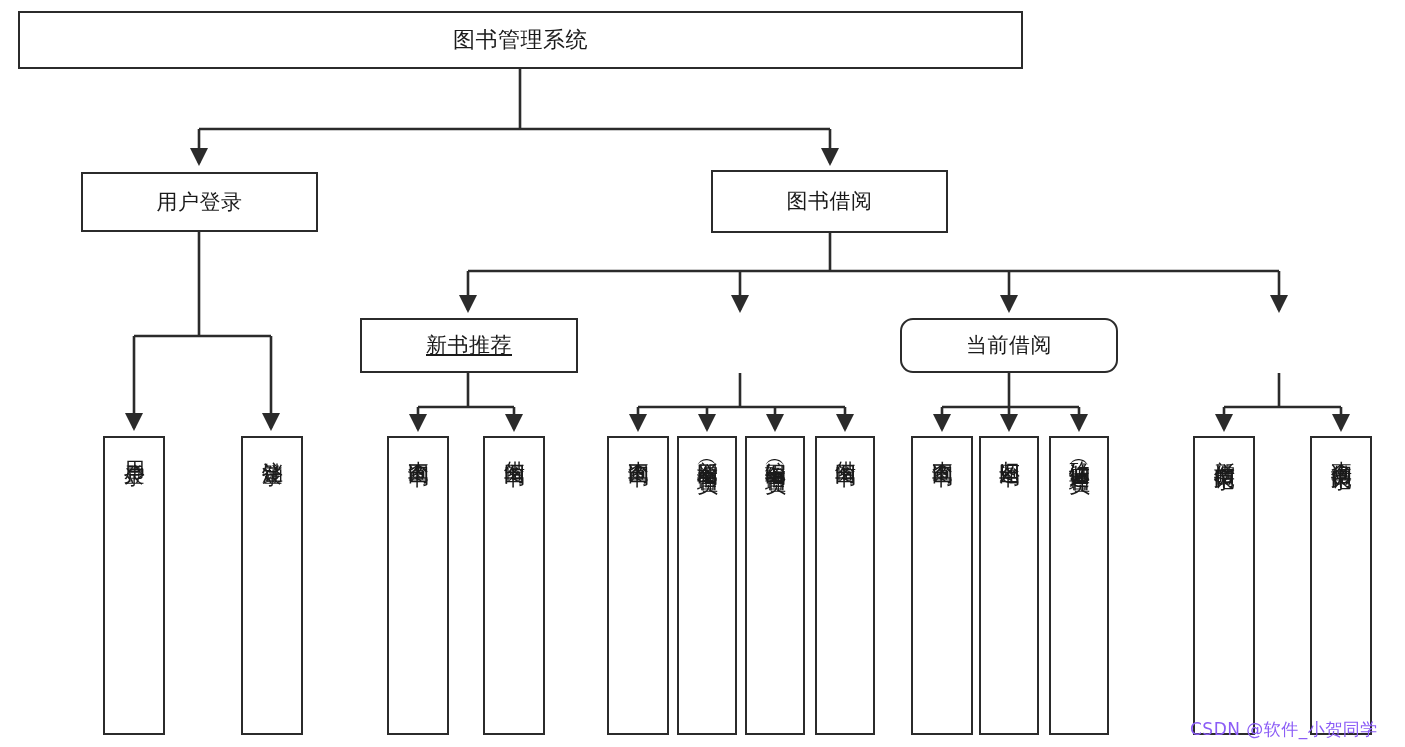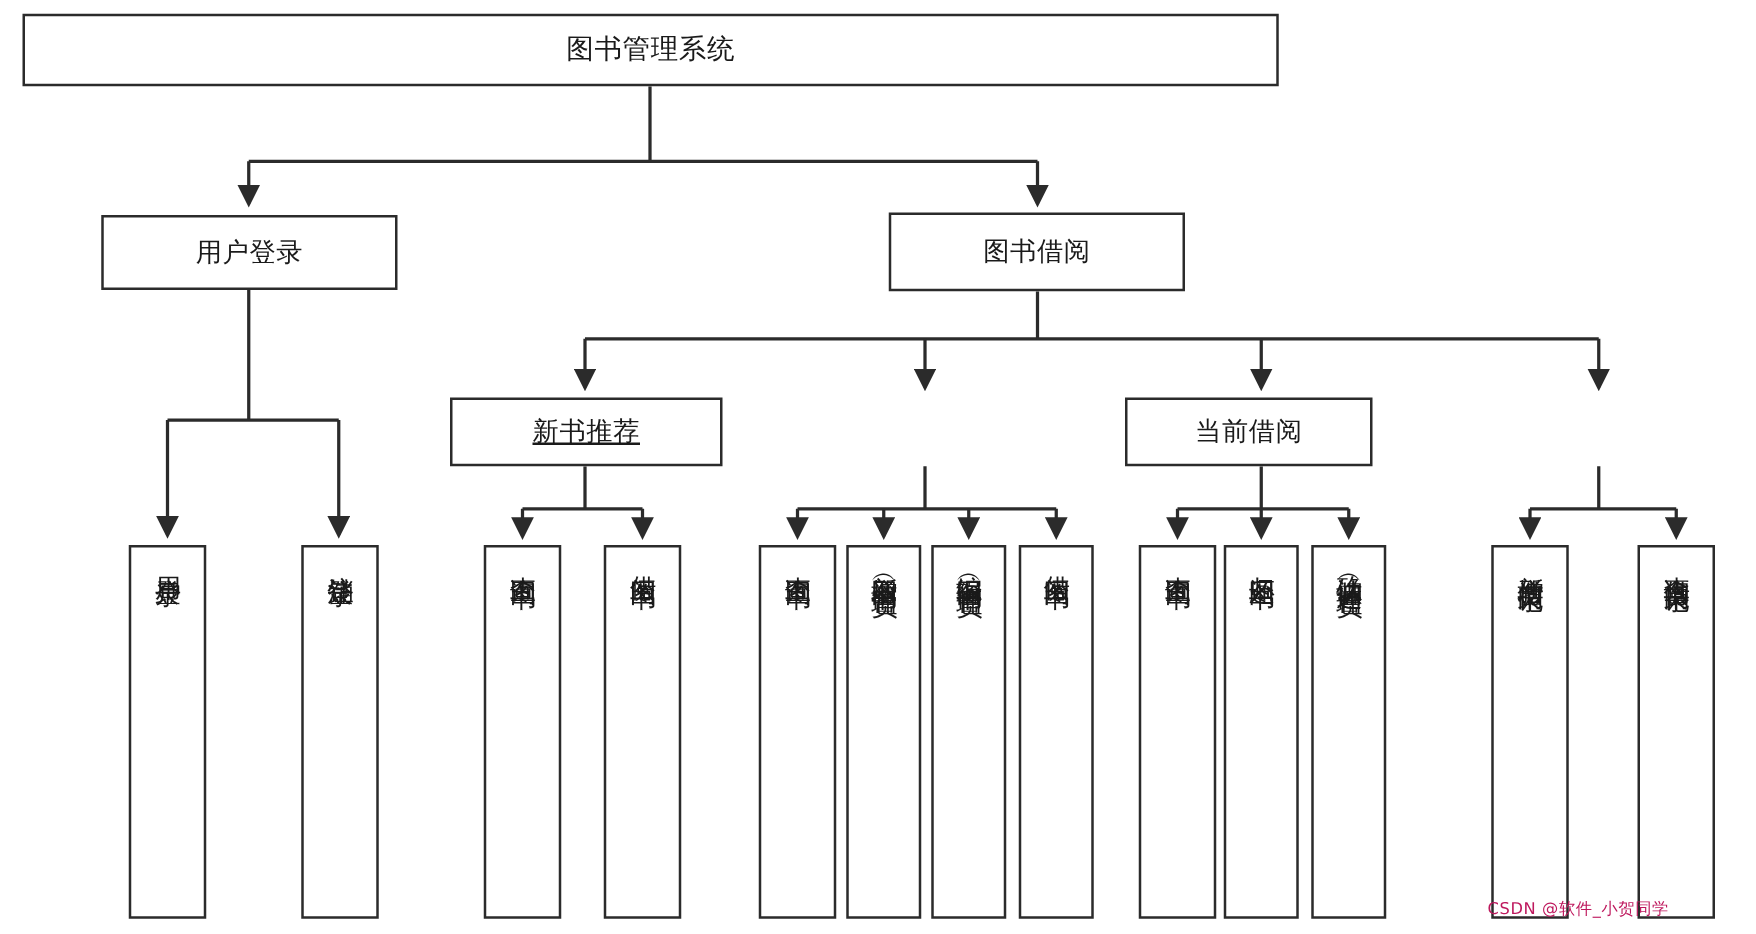--- a/index.html
+++ b/index.html
@@ -59,22 +59,22 @@
   .node.v .label {
     writing-mode: vertical-rl;
     text-orientation: upright;
     font-size: 21px;
     line-height: 1.0;
     letter-spacing: 2px;
     white-space: nowrap;
   }
   .watermark {
     position: absolute;
-    font-size: 13px;
-    color: #be185d;
+    font-size: 17px;
+    color: #8b5cf6;
     white-space: nowrap;
     z-index: 3;
     letter-spacing: 0.5px;
   }
 </style>
 </head>
 <body>
 
 <div id="canvas">
 
@@ -138,21 +138,21 @@
 
   <div class="node h" style="left:711px; top:170px; width:237px; height:63px;">
     <span class="label">图书借阅</span>
   </div>
 
   <div class="node h" style="left:360px; top:318px; width:218px; height:55px;text-decoration:underline;">
     <span class="label">新书推荐</span>
   </div>
 
 
-  <div class="node h" style="left:900px; top:318px; width:198px; height:55px;">
+  <div class="node h" style="left:900px; top:318px; width:218px; height:55px;border-radius:13px;">
     <span class="label">当前借阅</span>
   </div>
 
 
   <div class="node v" style="left:103px; top:436px; width:62px; height:299px;">
     <span class="label">用户登录</span>
   </div>
 
   <div class="node v" style="left:241px; top:436px; width:62px; height:299px;">
     <span class="label">注销登录</span>

